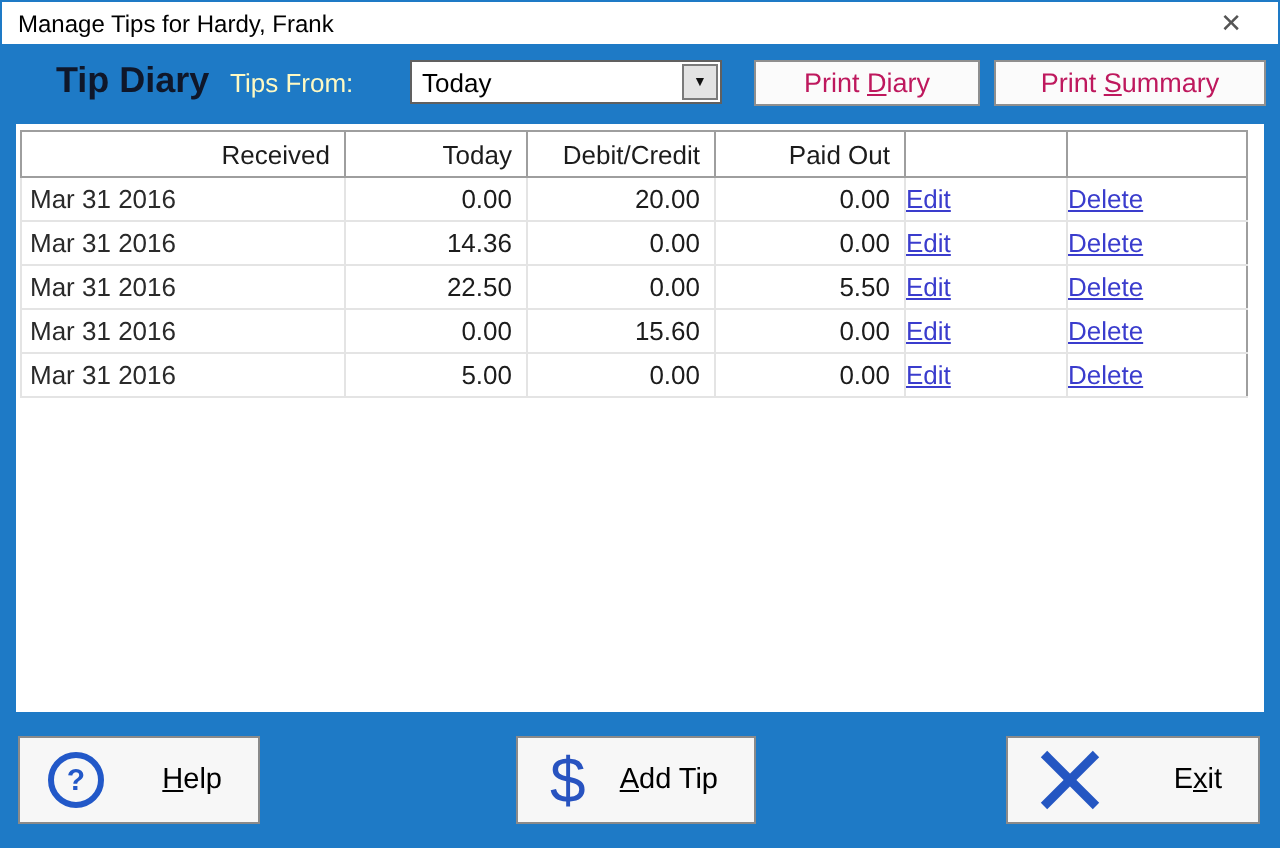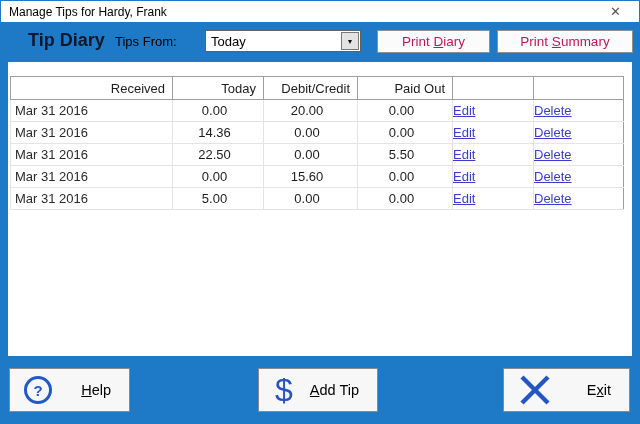--- a/index.html
+++ b/index.html
@@ -30,21 +30,21 @@
   
   .headerbar {
     position: absolute; top: 22px; left: 0; width: 100%; height: 40px;
   }
   .app-title {
     position: absolute; left: 28px; top: 8px;
     color: #0f172a; font-weight: bold; font-size: 18px;
   }
   .tips-from {
     position: absolute; left: 115px; top: 12px;
-    color: #000000; font-size: 13px;
+    color: #fef9c3; font-size: 13px;
   }
   .combo {
     position: absolute; left: 205px; top: 8px;
     width: 156px; height: 22px;
     background: #ffffff; border: 1px solid #606060;
     display: flex; align-items: center;
   }
   .combo-value { flex: 1; padding-left: 5px; font-size: 13px; color: #000; }
   .combo-btn {
     width: 18px; height: 18px; margin: 1px;
@@ -65,21 +65,21 @@
   .mn  { white-space: pre; }
   .mn-key { text-decoration: underline; white-space: pre; }
 
   
   .main {
     position: absolute; left: 8px; top: 62px;
     width: 624px; height: 294px;
     background: #ffffff;
   }
   table.grid {
-    position: absolute; left: 2px; top: 14px;
+    position: absolute; left: 2px; top: 3px;
     border-collapse: collapse; table-layout: fixed;
     font-size: 13px; color: #1c1c1c;
   }
   table.grid col.c-received { width: 162px; }
   table.grid col.c-direct   { width: 91px; }
   table.grid col.c-debit    { width: 94px; }
   table.grid col.c-paid     { width: 95px; }
   table.grid col.c-edit     { width: 81px; }
   table.grid col.c-delete   { width: 90px; }
 
@@ -88,21 +88,21 @@
     border: 1px solid #9e9e9e;
     text-align: right; padding-right: 7px;
     background: #ffffff;
   }
   table.grid td {
     height: 22px;
     border: 1px solid #e4e4e4;
     padding-right: 7px;
   }
   table.grid td.cell-date { text-align: left; padding-left: 4px; color: #2a2a2a; }
-  table.grid td.cell-num  { text-align: center; }
+  table.grid td.cell-num  { text-align: right; }
   table.grid td.cell-link { text-align: left; padding: 0; }
   table.grid tr.data-row td { border-left-color: #e4e4e4; }
   table.grid td:first-child, table.grid th:first-child { border-left-color: #9e9e9e; }
   table.grid td:last-child,  table.grid th:last-child  { border-right-color: #9e9e9e; }
   a.link { color: #3a3ccd; text-decoration: underline; cursor: pointer; font-size: 13px; }
 
   
   .footer-btn {
     position: absolute;
     height: 44px;

